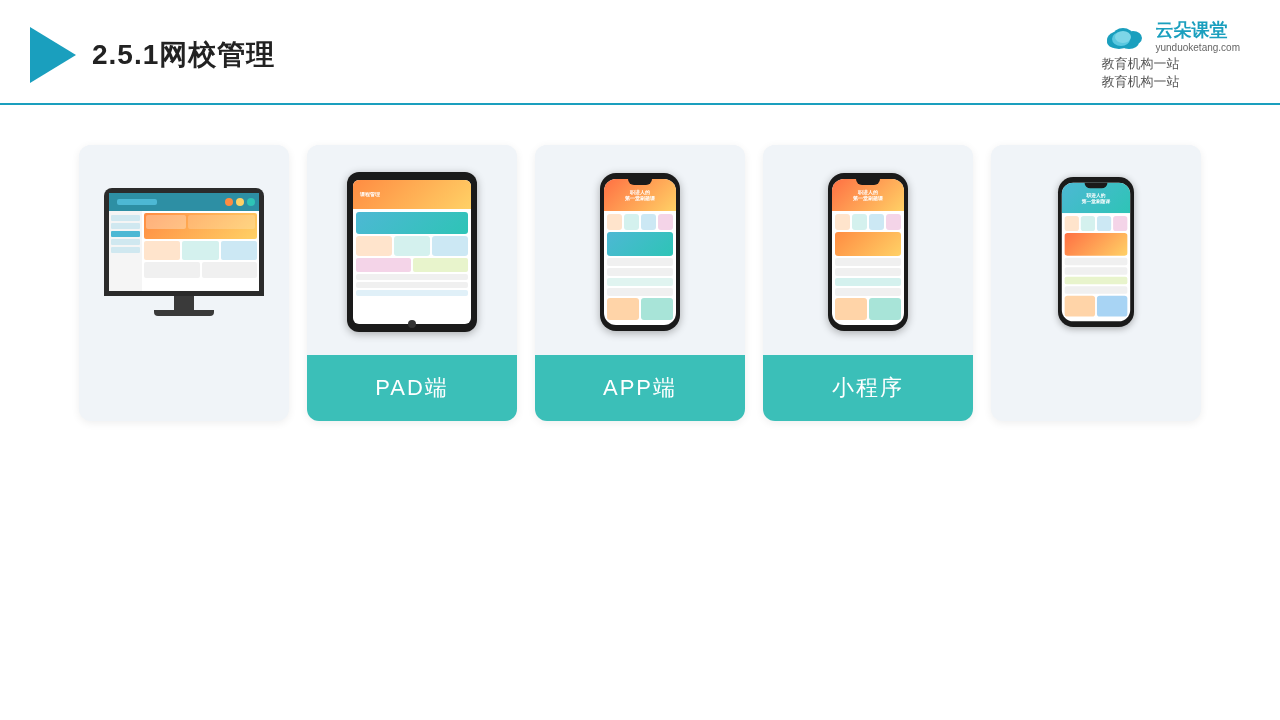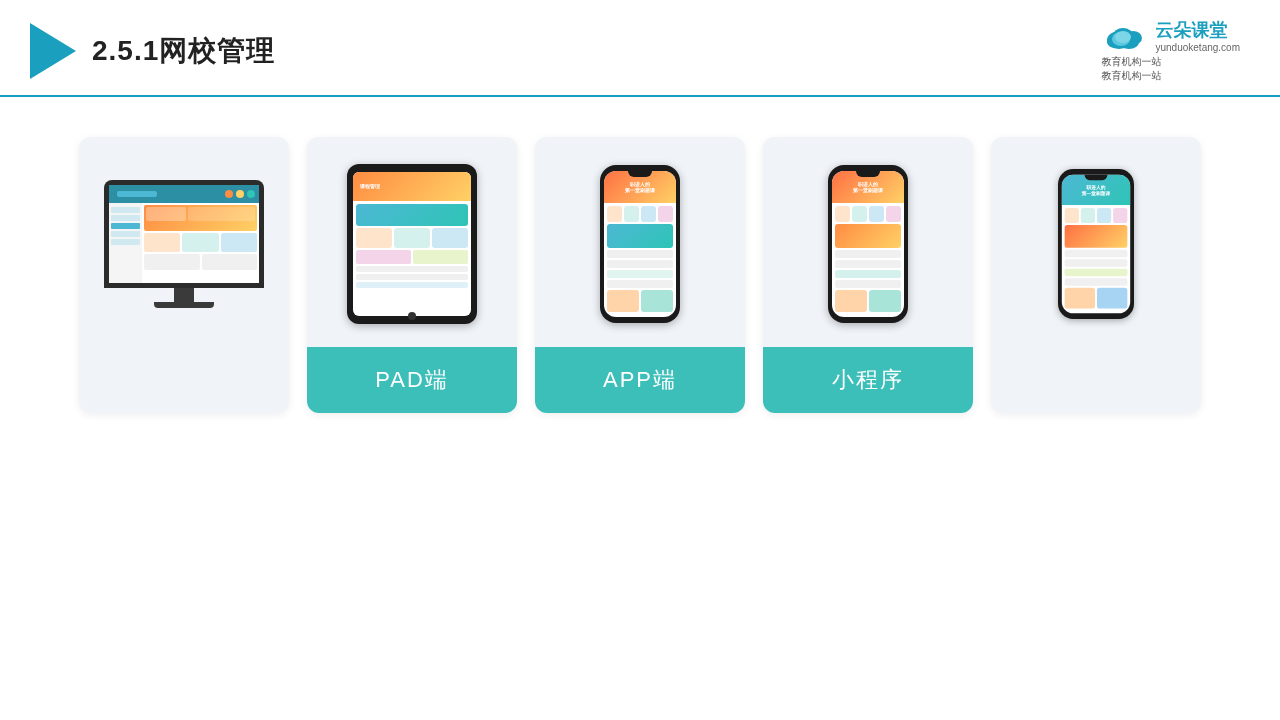--- a/index.html
+++ b/index.html
@@ -347,21 +347,21 @@
           <ellipse cx="32" cy="18" rx="9" ry="7" fill="#1a9fbe"></ellipse>
 
           <ellipse cx="20" cy="19" rx="9" ry="7" fill="#5bc8e0"></ellipse>
           <ellipse cx="22" cy="17" rx="8" ry="6" fill="#7dd6e8"></ellipse>
         </svg>
         <div>
           <div style="font-size:18px;font-weight:bold;color:#1a9fbe;">云朵课堂</div>
           <div style="font-size:10px;color:#666;">yunduoketang.com</div>
         </div>
       </div>
-      <div style="font-size:10px;color:#555;margin-top:2px;">
+      <div style="font-size:13px;color:#555;margin-top:2px;">
         <span>教育机构一站</span><br>
         <span>教育机构一站</span>
       </div>
     </div>
   </div>
 
 
   <div class="cards-container">
 
     <div class="card">

